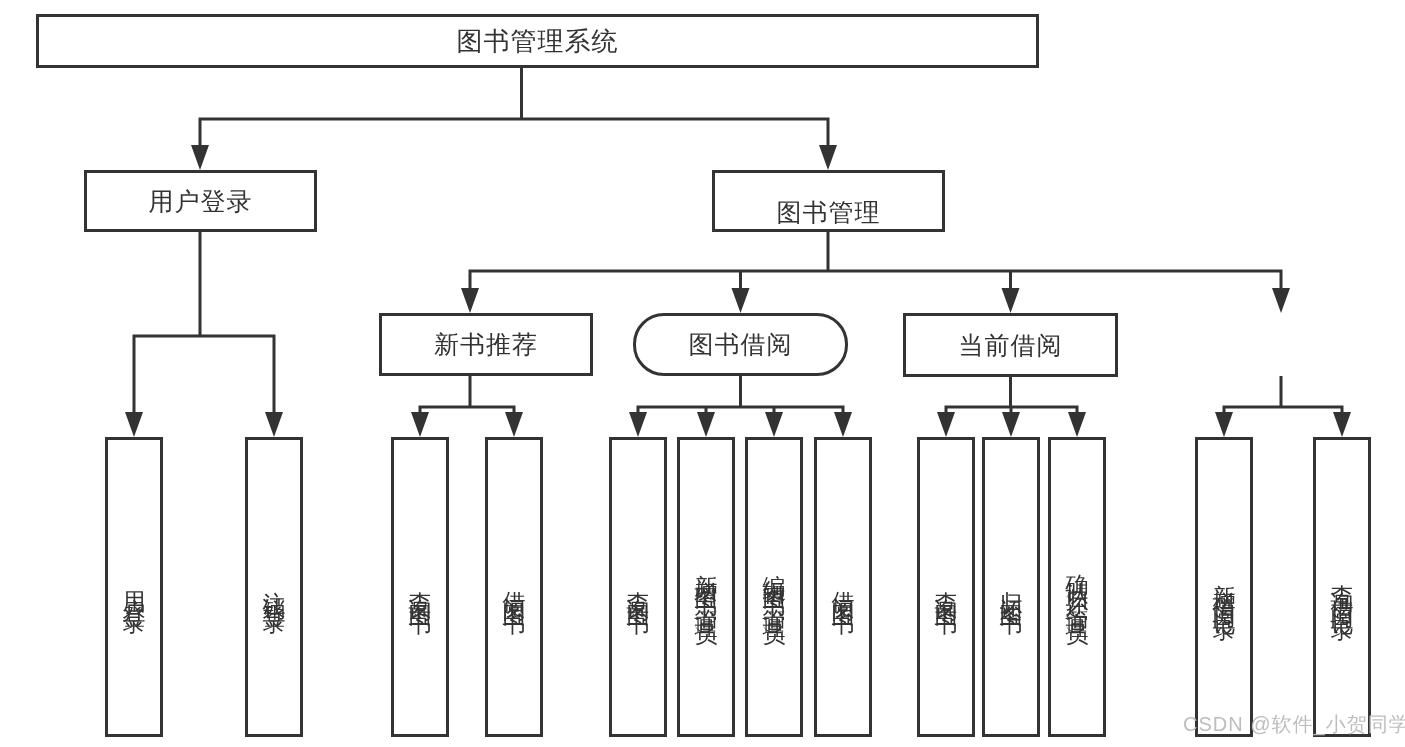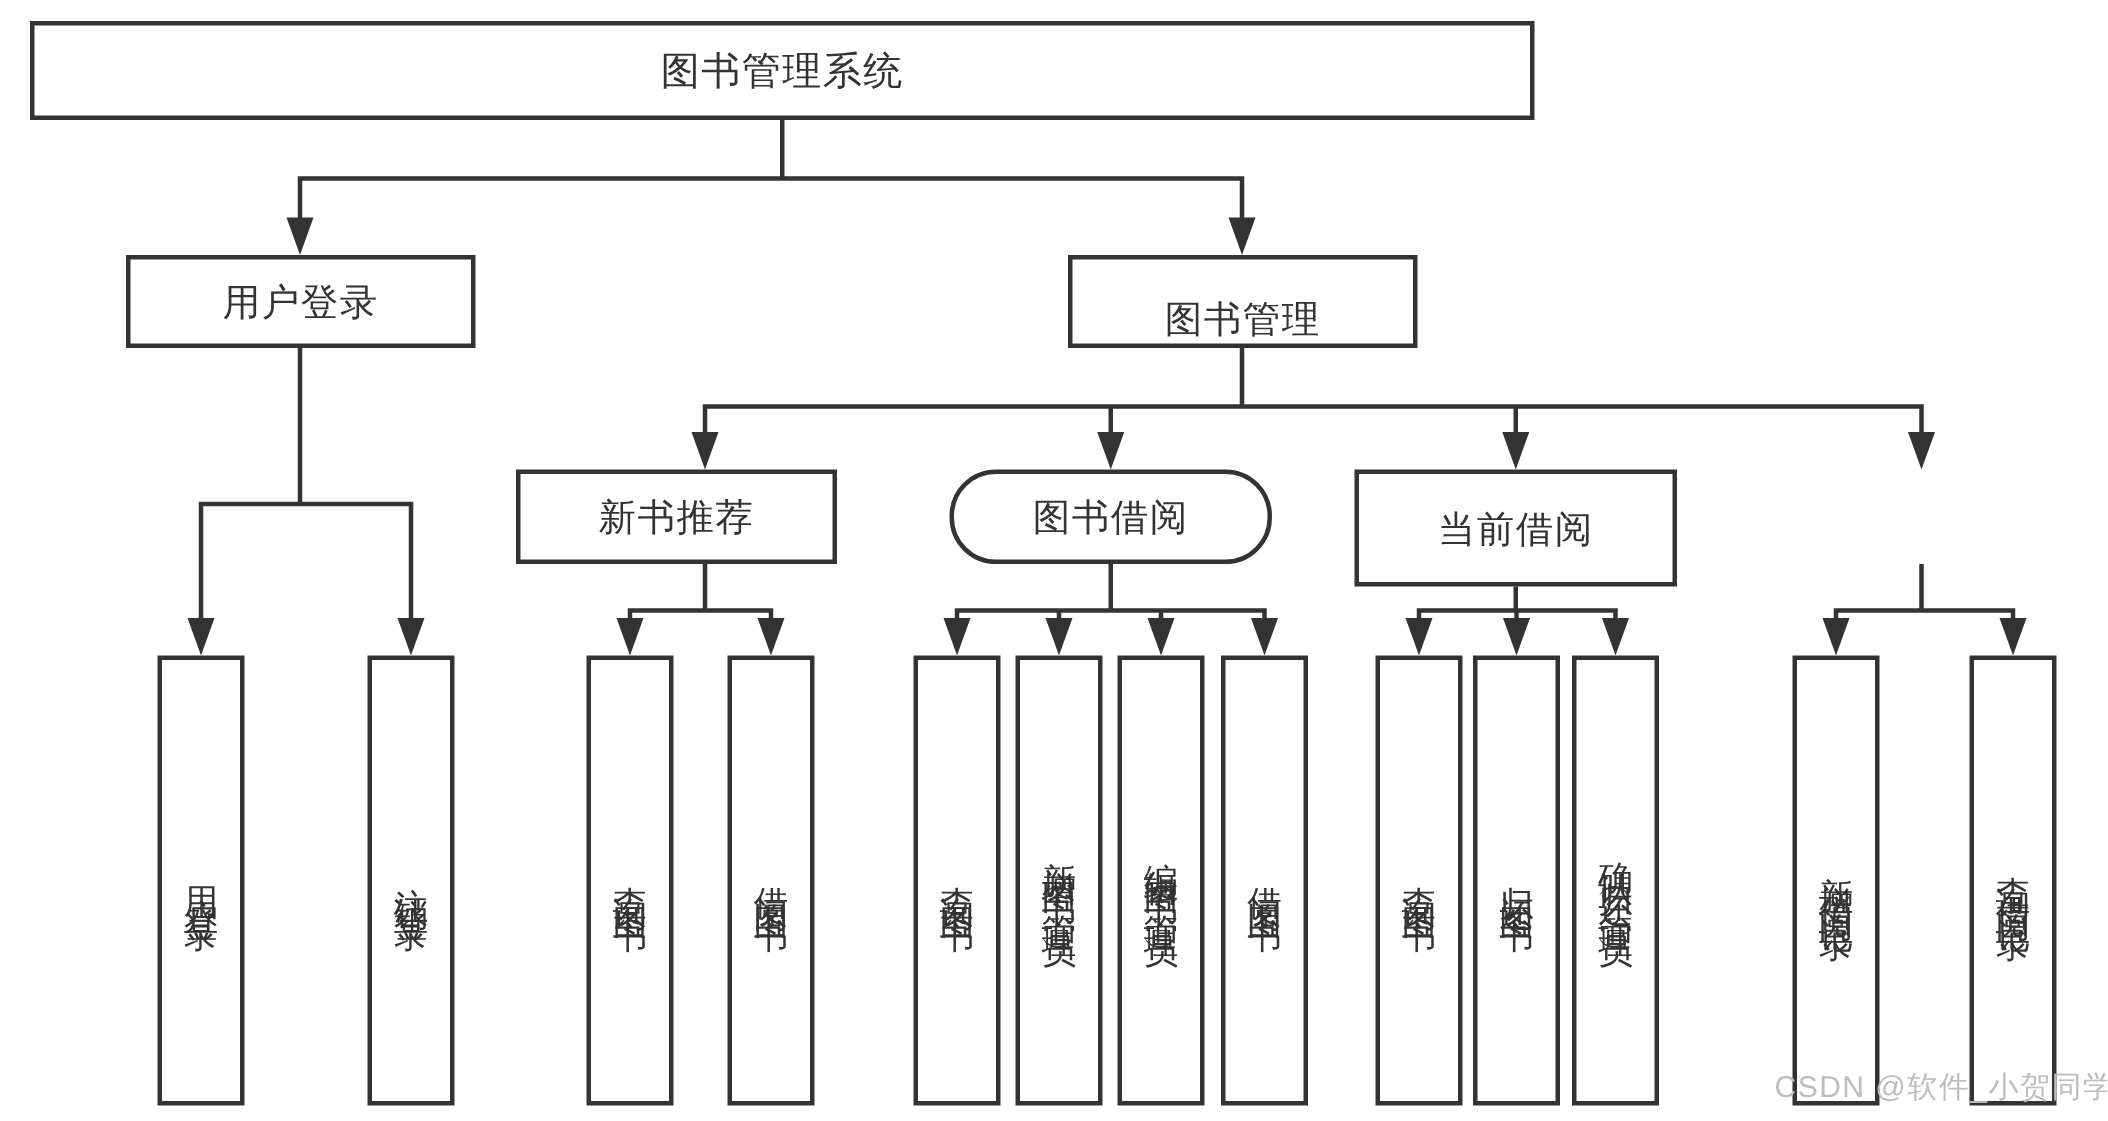--- a/index.html
+++ b/index.html
@@ -96,38 +96,38 @@
       M697 412 L715 412 L706 437 Z
       M765 412 L783 412 L774 437 Z
       M834 412 L852 412 L843 437 Z
       M937 412 L955 412 L946 437 Z
       M1002 412 L1020 412 L1011 437 Z
       M1068 412 L1086 412 L1077 437 Z
       M1215 412 L1233 412 L1224 437 Z
       M1333 412 L1351 412 L1342 437 Z"></path>
   </svg>
 
-  <div class="node root" style="left:20px; top:14px; width:1003px; height:66px;text-align:center;">
+  <div class="node root" style="left:36px; top:14px; width:1003px; height:54px;text-align:center;">
     <span>图书管理系统</span>
   </div>
 
   <div class="node" style="left:84px; top:170px; width:233px; height:62px;">
     <span>用户登录</span>
   </div>
   <div class="node" style="left:712px; top:170px; width:233px; height:62px;align-items:flex-end;">
     <span>图书管理</span>
   </div>
 
-  <div class="node" style="left:344px; top:313px; width:214px; height:63px;">
+  <div class="node" style="left:379px; top:313px; width:214px; height:63px;">
     <span>新书推荐</span>
   </div>
   <div class="node" style="left:633px; top:313px; width:215px; height:63px;border-radius:31px;">
     <span>图书借阅</span>
   </div>
-  <div class="node" style="left:903px; top:313px; width:215px; height:78px;align-items:center;">
+  <div class="node" style="left:903px; top:313px; width:215px; height:64px;align-items:center;">
     <span>当前借阅</span>
   </div>
 
   <div class="leaf" style="left:105px;">
     <span class="vtext">用户登录</span>
   </div>
   <div class="leaf" style="left:245px;">
     <span class="vtext">注销登录</span>
   </div>
 

